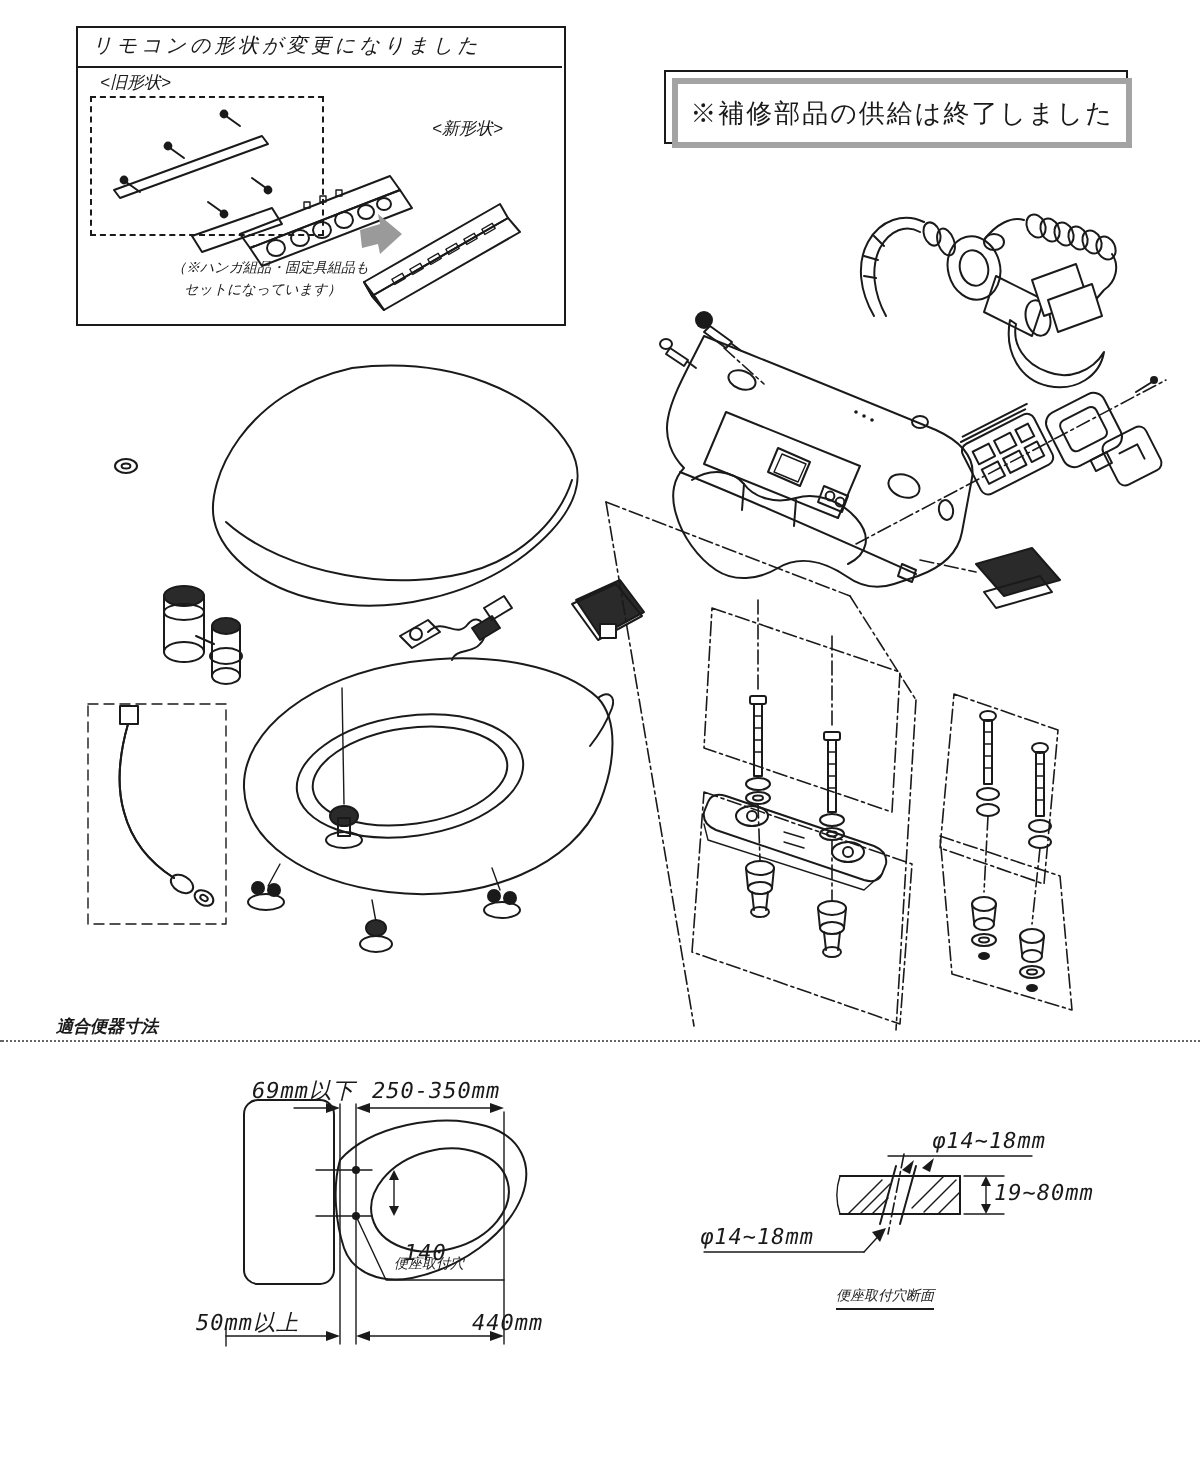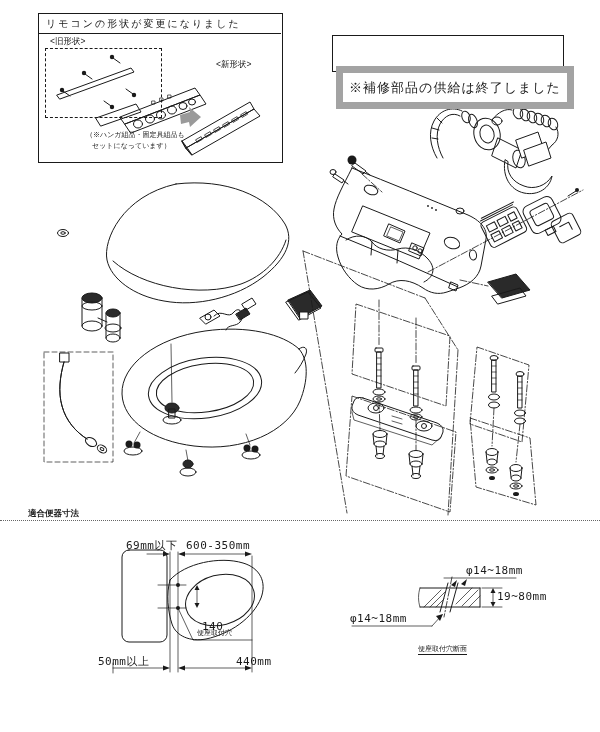--- a/index.html
+++ b/index.html
@@ -6,31 +6,31 @@
   .page{position:relative;width:600px;height:732px;background:#ffffff;overflow:hidden;
         font-family:"Liberation Sans",sans-serif;color:#1a1a1a;}
   .art{position:absolute;left:0;top:0;}
   .art *{stroke:#1a1a1a;fill:none;stroke-width:1;stroke-linecap:round;stroke-linejoin:round;}
   .art .fill{fill:#1a1a1a;stroke:none;}
   .art .dkfill{fill:#2a2a2a;stroke:#1a1a1a;}
   .art .gray{fill:#9a9a9a;stroke:none;}
   .art .white{fill:#ffffff;}
   .art .thin{stroke-width:0.7;}
   .art .dd{stroke-dasharray:7 2 1.5 2;stroke-width:0.8;}
-  .lbl{position:absolute;white-space:nowrap;line-height:1.1;}
+  .lbl{position:absolute;white-space:nowrap;line-height:1.1;font-style:italic;}
   .jp{font-size:8.5px;}
   .dim{font-family:"DejaVu Sans Mono","Liberation Mono",monospace;font-size:11px;letter-spacing:0.5px;}
   .remote-box{position:absolute;left:38px;top:13px;width:243px;height:148px;border:1px solid #1a1a1a;}
   .remote-title{position:absolute;left:38px;top:14px;width:243px;height:20px;border-bottom:1px solid #1a1a1a;
                 font-size:10px;letter-spacing:2px;padding:4px 0 0 8px;box-sizing:border-box;}
   .dash-box{position:absolute;border:1px dashed #1a1a1a;}
   .supply-box{position:absolute;left:332px;top:35px;width:232px;height:37px;border:1px solid #1a1a1a;
               padding:3px;box-sizing:border-box;}
-  .supply-inner{width:100%;height:100%;border:7px solid #a3a3a3;display:flex;align-items:center;
-                justify-content:center;font-size:13px;letter-spacing:1px;margin-top:27px;}
+  .supply-inner{width:100%;height:100%;border:3px solid #a3a3a3;display:flex;align-items:center;
+                justify-content:center;font-size:13px;letter-spacing:1px;}
   .separator{position:absolute;left:0;top:520px;width:600px;border-top:1px dotted #666;}
   .note{font-size:7px;line-height:10px;}
   .underl{border-bottom:1px solid #1a1a1a;padding-bottom:1px;}
   .small-jp{font-size:7px;}
   .title-b{font-size:8.5px;font-weight:bold;}
 </style>
 </head>
 <body>
 
 <div class="page">
@@ -399,21 +399,21 @@
 
   <div class="supply-box">
     <div class="supply-inner">※補修部品の供給は終了しました</div>
   </div>
 
   <div class="separator"></div>
 
   <div class="lbl title-b" style="left:28px;top:509px;">適合便器寸法</div>
 
   <div class="lbl dim" style="left:126px;top:540px;">69mm以下</div>
-  <div class="lbl dim" style="left:186px;top:540px;">600-350mm</div>
+  <div class="lbl dim" style="left:186px;top:540px;">250-350mm</div>
   <div class="lbl dim" style="left:202px;top:621px;">140</div>
   <div class="lbl small-jp" style="left:197px;top:629px;">便座取付穴</div>
   <div class="lbl dim" style="left:98px;top:656px;">50mm以上</div>
   <div class="lbl dim" style="left:202px;top:656px;margin-left:34px;">440mm</div>
 
   <div class="lbl dim" style="left:466px;top:565px;">φ14~18mm</div>
   <div class="lbl dim" style="left:497px;top:591px;">19~80mm</div>
   <div class="lbl dim" style="left:350px;top:613px;">φ14~18mm</div>
   <div class="lbl small-jp underl" style="left:418px;top:645px;">便座取付穴断面</div>
 

